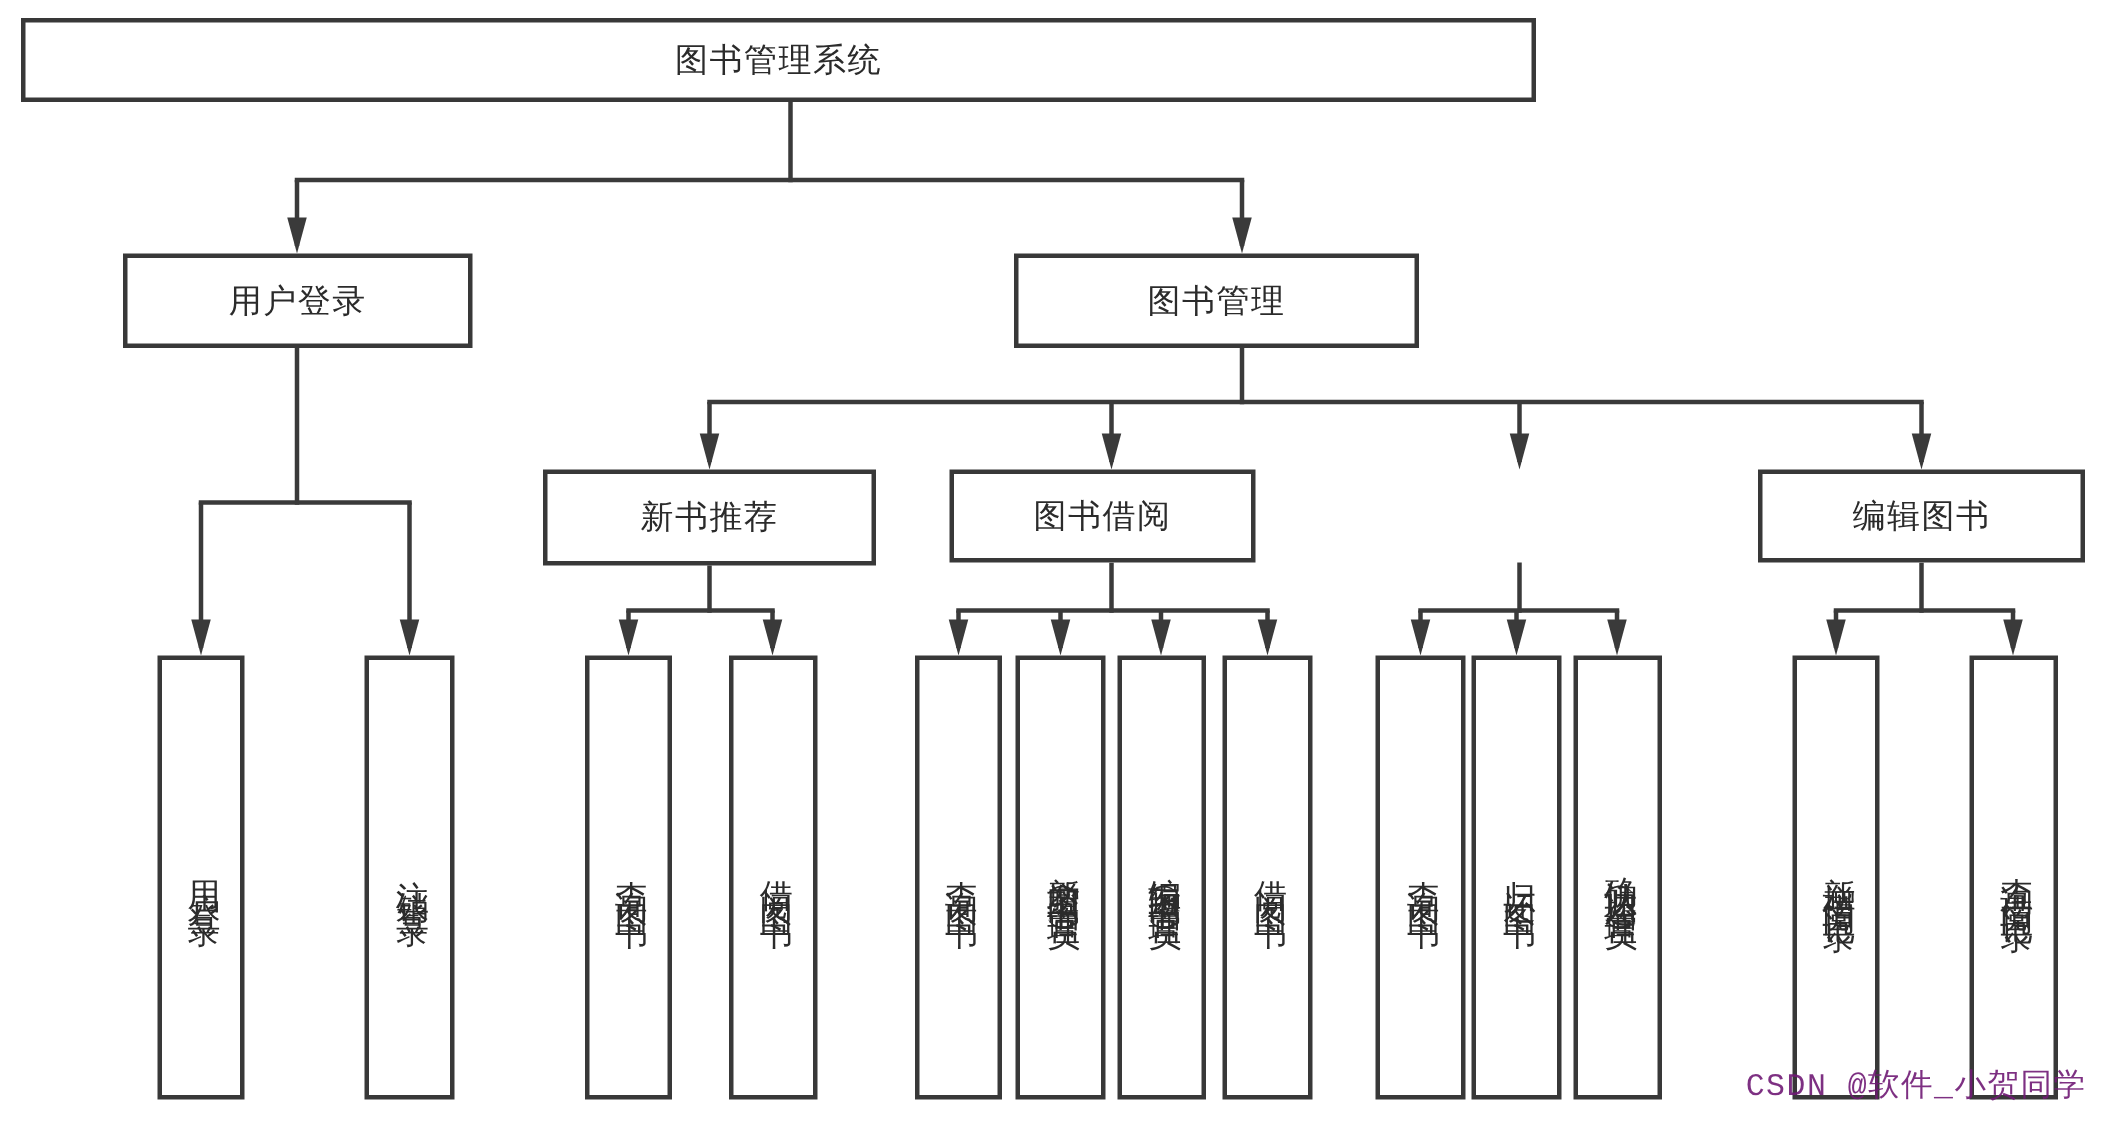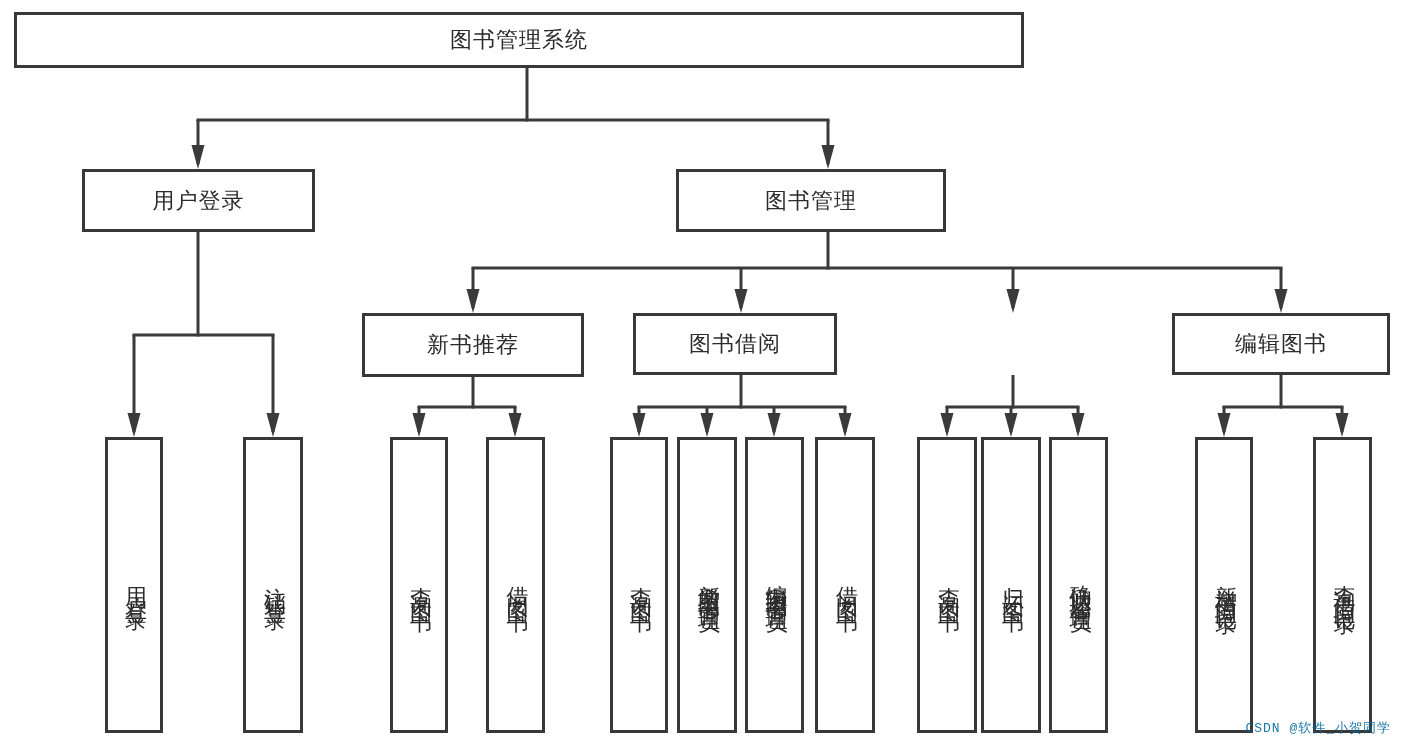--- a/index.html
+++ b/index.html
@@ -38,22 +38,22 @@
     font-size: 22px;
     writing-mode: vertical-rl;
     text-orientation: upright;
     letter-spacing: 8px;
     line-height: 1;
   }
   .watermark {
     position: absolute;
     right: 14px;
     bottom: 10px;
-    font-size: 13px;
-    color: #0369a1;
+    font-size: 21px;
+    color: #701a75;
     letter-spacing: 1px;
     white-space: nowrap;
     opacity: 0.9;
     z-index: 5;
   }
 </style>
 </head>
 <body>
 
 <div class="canvas">

